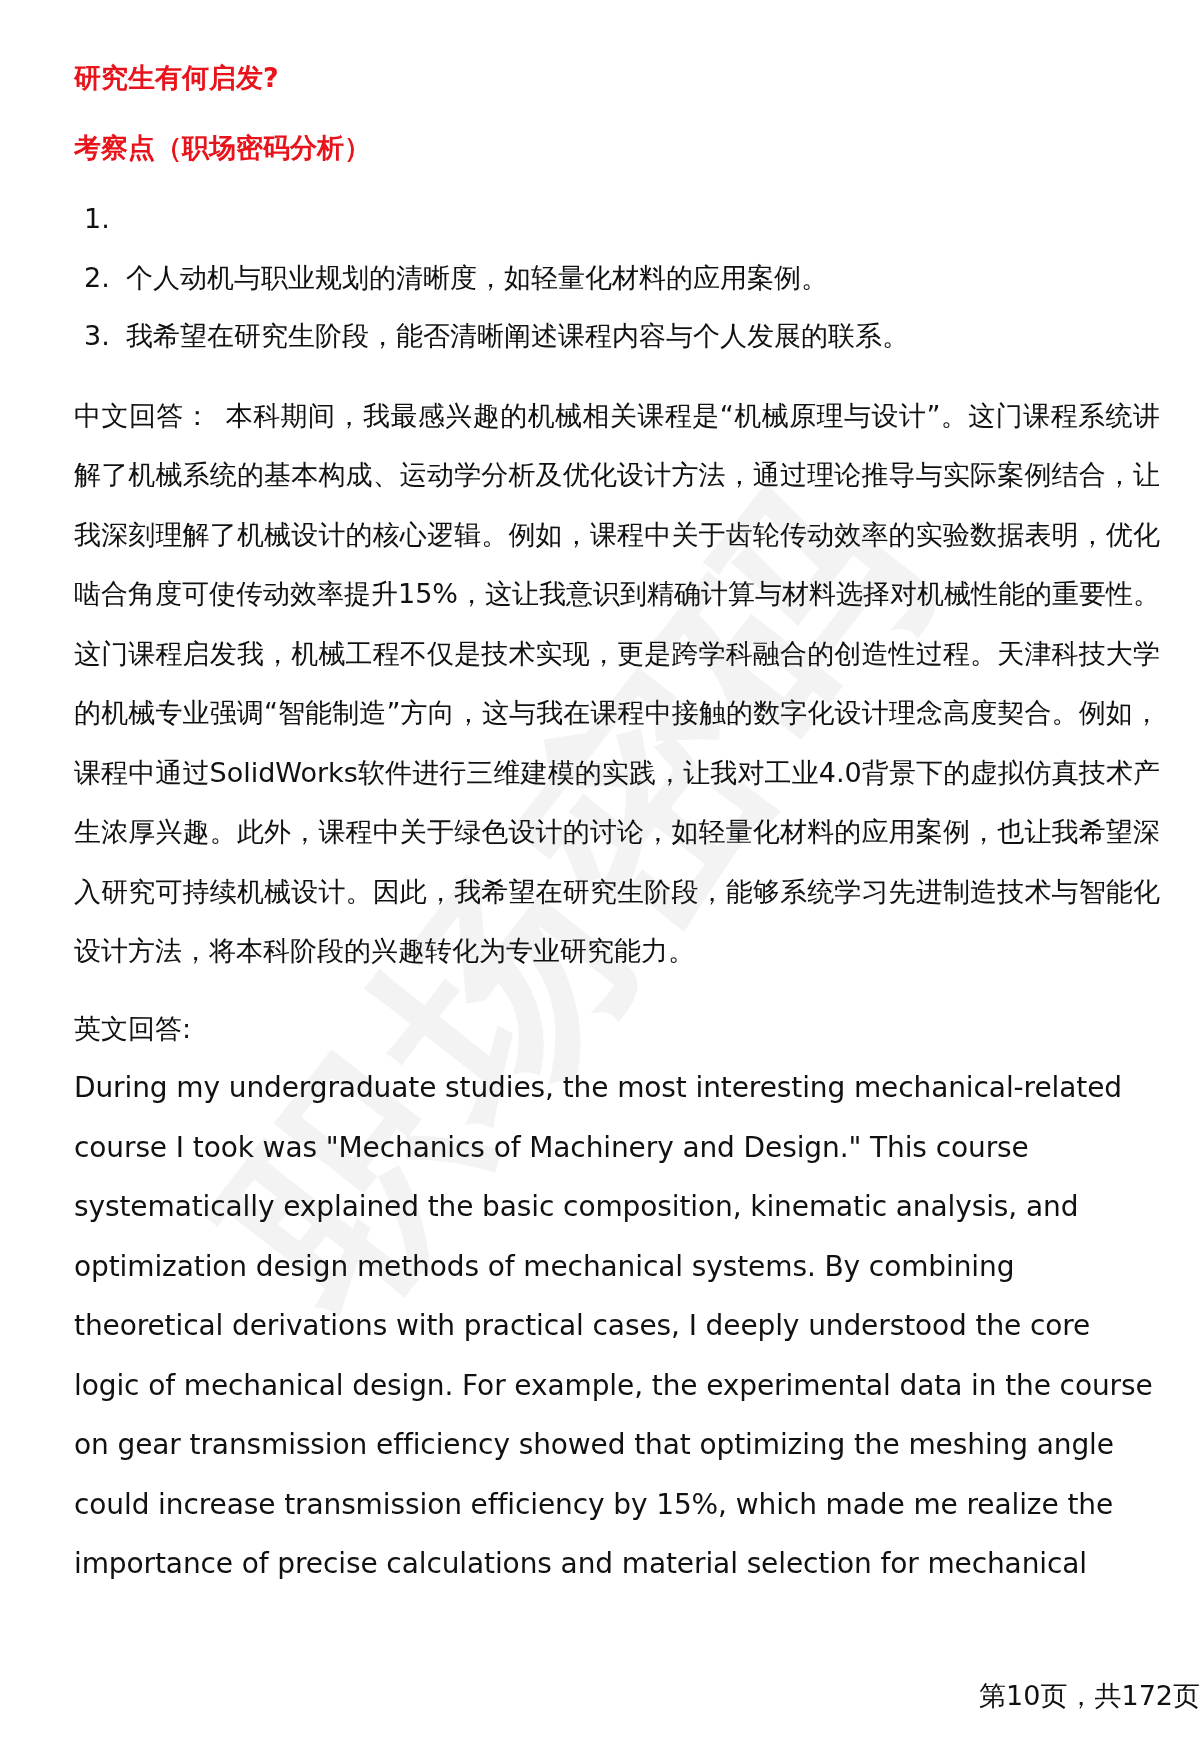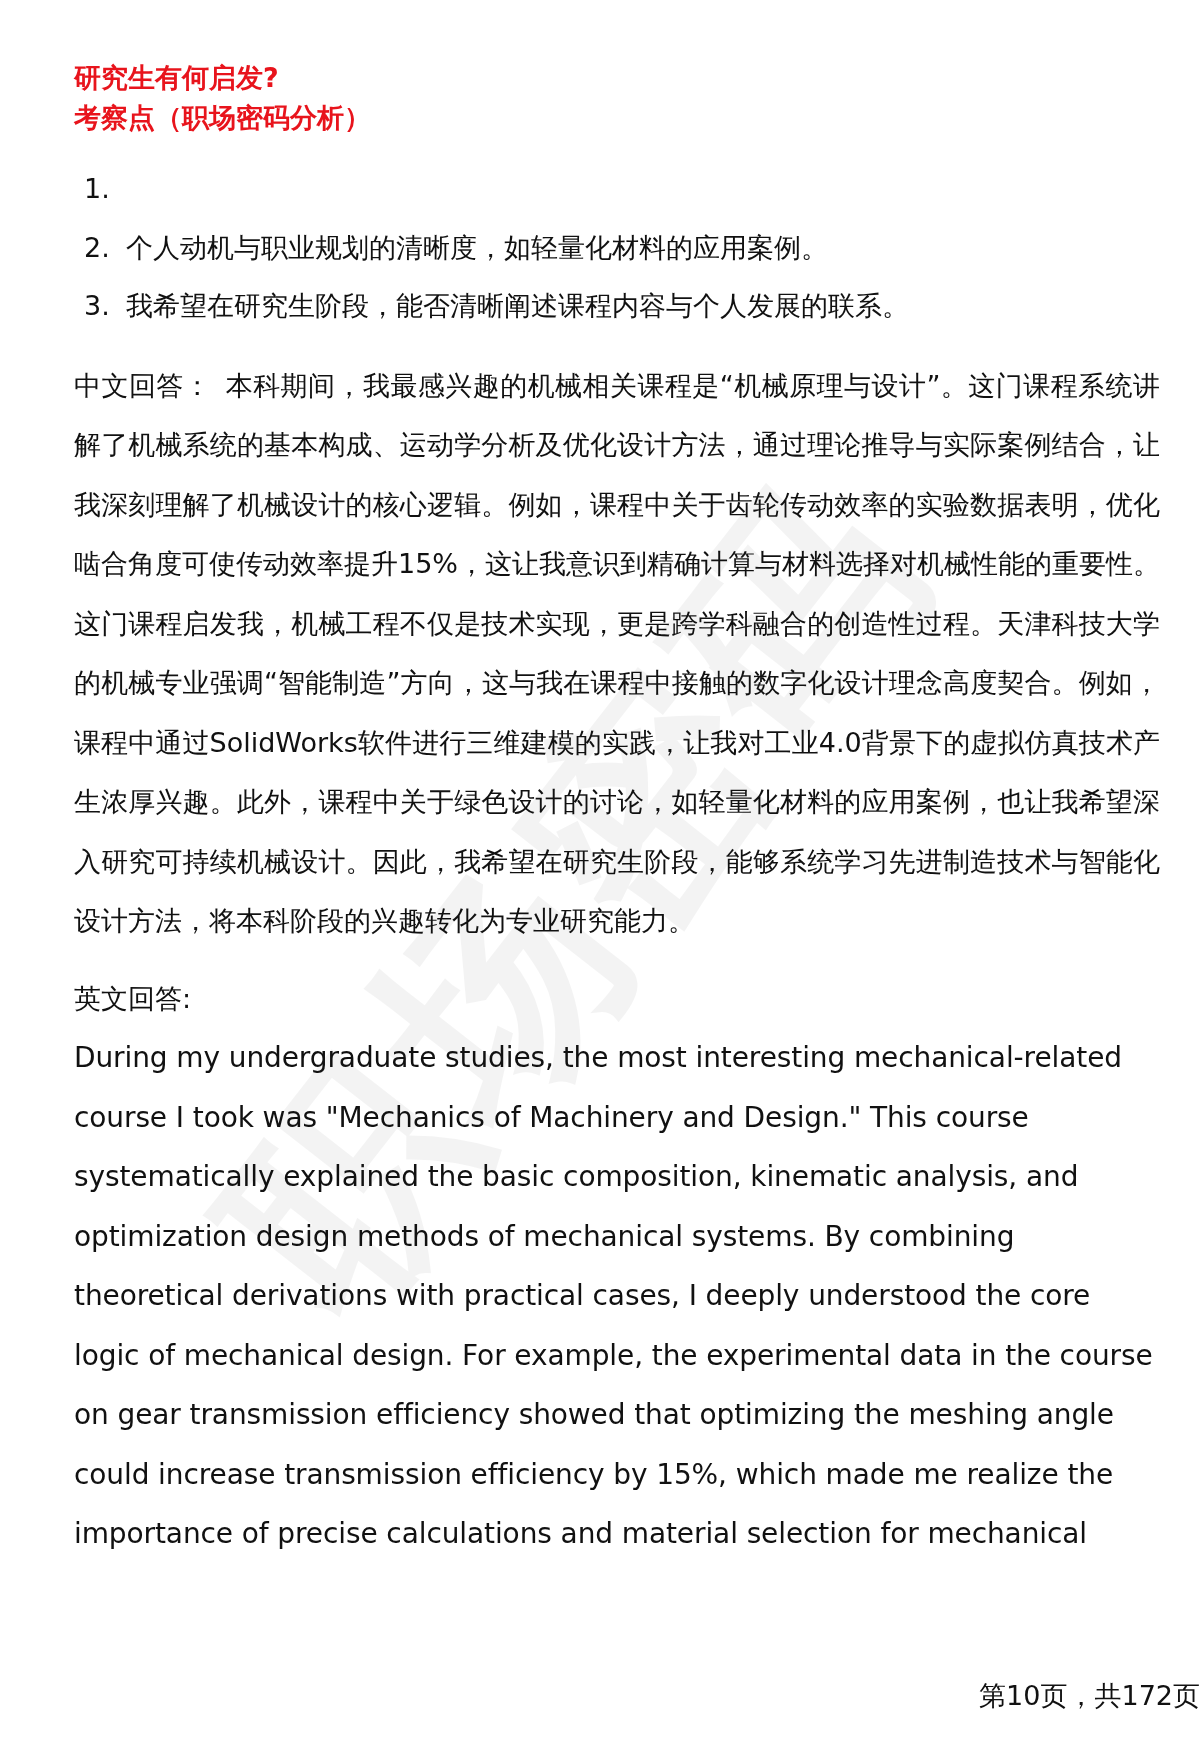--- a/index.html
+++ b/index.html
@@ -12,21 +12,21 @@
     position: absolute; left: 160px; top: 620px;
     font-size: 230px; font-weight: bold; color: #000;
     opacity: 0.045; transform: rotate(-52deg); transform-origin: left top;
     white-space: nowrap; pointer-events: none; letter-spacing: 10px;
     top: 1180px;
   }
   .content { position: absolute; left: 74px; top: 58px; width: 1086px; }
   .heading {
     color: #e8141c; font-weight: bold; font-size: 27px; line-height: 40px; margin: 0;
   }
-  .heading.h1 { }
+  .heading.h1 { margin-bottom: 30px; }
   .heading.h2 { margin-bottom: 22px; }
   ol.points { margin: 0; padding: 0; list-style: none; }
   ol.points li {
     font-size: 27px; line-height: 58.5px; display: flex; padding-left: 10px;
   }
   ol.points li .num { width: 42px; flex: none; }
   .para {
     font-size: 27px; line-height: 59.5px; margin: 0; text-align: justify;
     text-align-last: left;
   }

